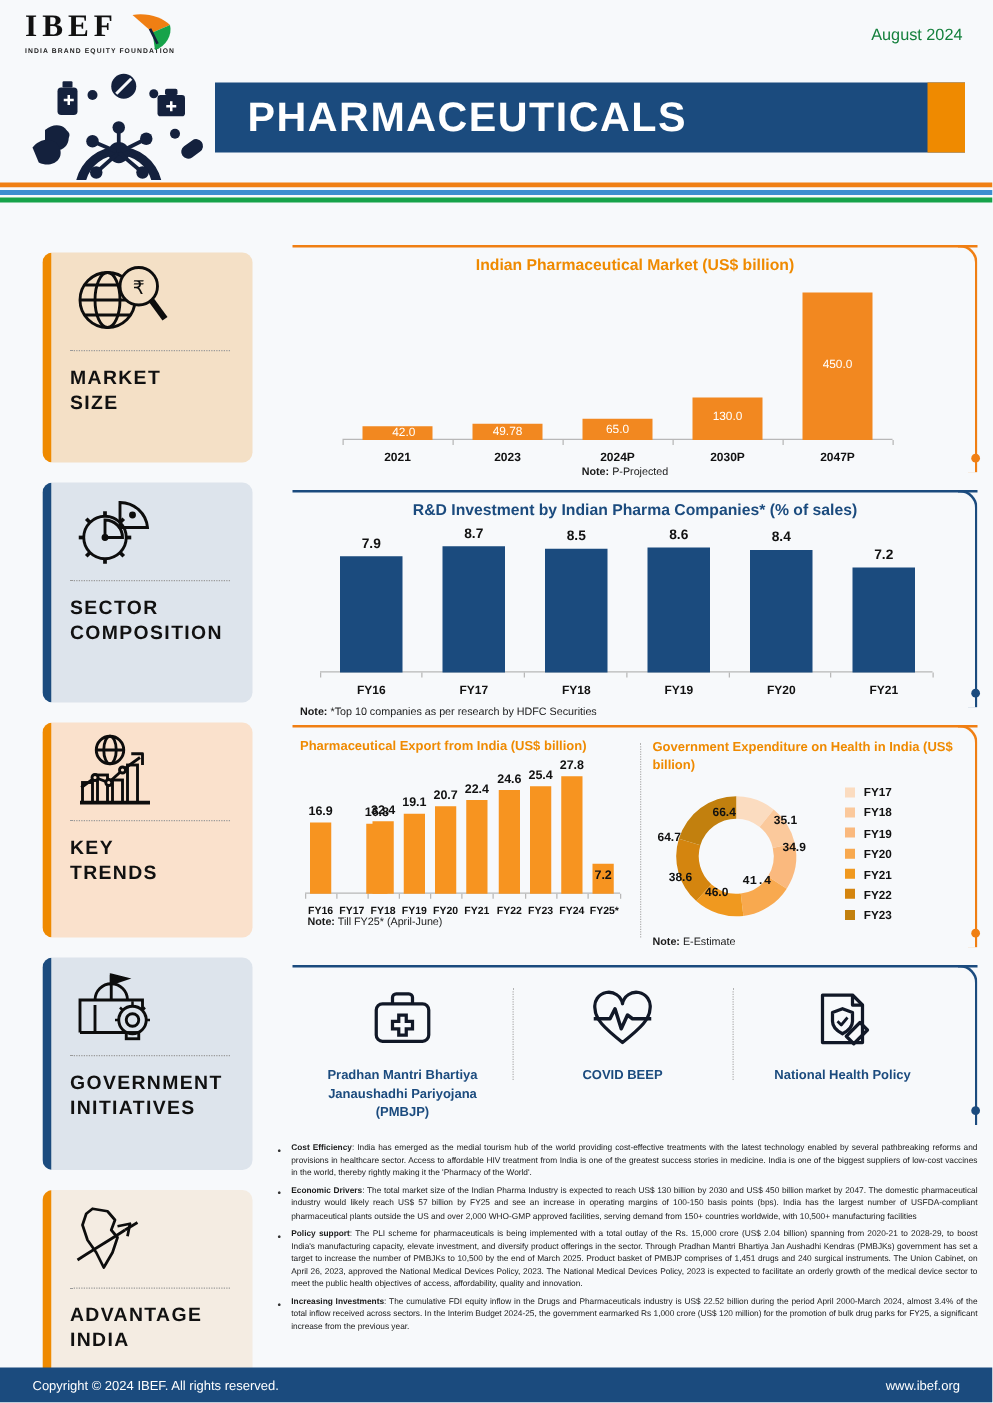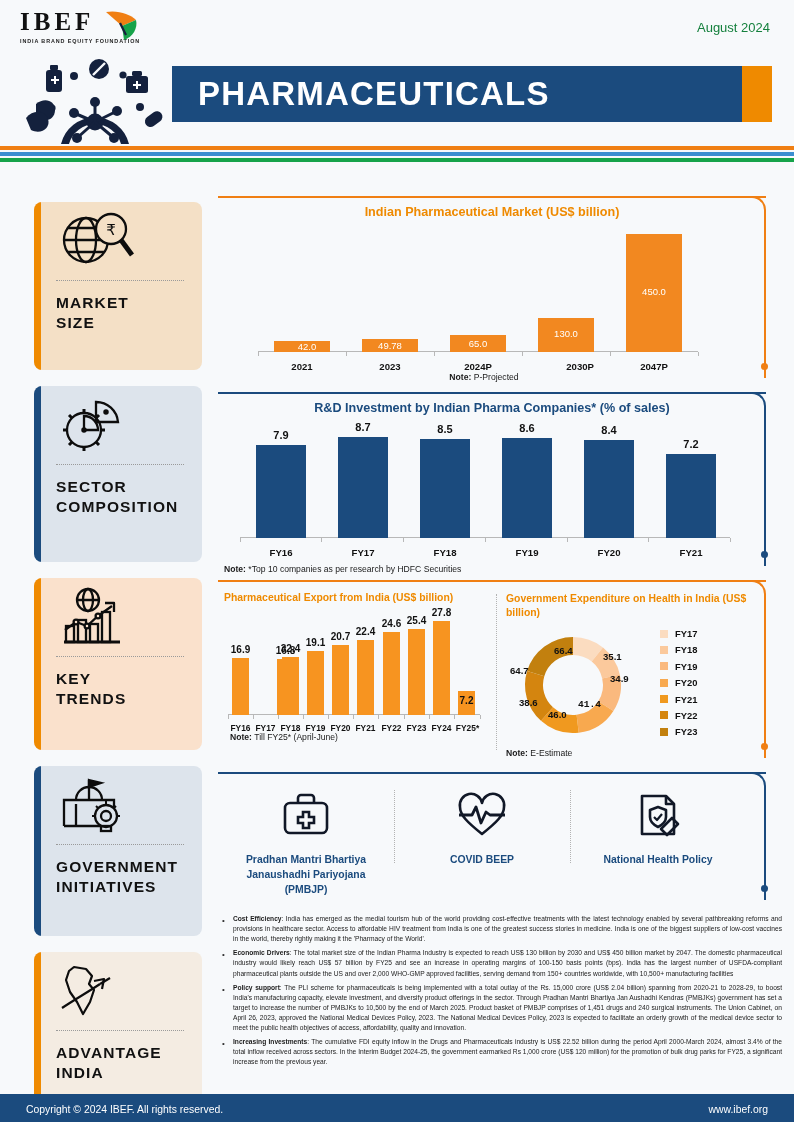--- a/index.html
+++ b/index.html
@@ -61,21 +61,21 @@
   .side-card.cream .edge { background: #ef8a00; }
   .sc-icon { height: 78px; display: flex; align-items: center; padding-left: 22px; }
   .sc-div { border-top: 1.5px dotted #9a9a9a; margin: 0 18px 0 22px; }
   .sc-label {
     padding: 12px 10px 14px 22px;
     font-size: 15.5px; font-weight: bold; letter-spacing: 1.1px;
     color: #111; line-height: 1.28;
   }
 
   
-  .panel { position: absolute; left: 218px; width: 548px; background: #f7f9fb; }
+  .panel { position: absolute; left: 234px; width: 548px; background: #f7f9fb; }
   .panel .rule-top { position: absolute; left: 0; top: 0; height: 2.2px; width: 100%; }
   .panel.or .rule-top { background: #f07f13; }
   .panel.bl .rule-top { background: #1b4b7e; }
   .panel .hook {
     position: absolute; right: 0; top: 0; width: 16px; bottom: 14px;
     border-right: 2.2px solid; border-top-right-radius: 14px;
     border-top: 2.2px solid;
   }
   .panel.or .hook { border-color: #f07f13; }
   .panel.bl .hook { border-color: #1b4b7e; }
@@ -349,21 +349,21 @@
           <div class="bar-inlabel" style="top:10px;">130.0</div>
         </div>
         <div class="bar-col" style="left:368px; width:56px; height:118px;">
           <div class="bar-rect" style="height:118px; background:#f28820;"></div>
           <div class="bar-inlabel" style="top:52px;">450.0</div>
         </div>
 
         <div class="xcat" style="left:16px; width:56px; bottom:-20px;">2021</div>
         <div class="xcat" style="left:104px; width:56px; bottom:-20px;">2023</div>
         <div class="xcat" style="left:192px; width:56px; bottom:-20px;">2024P</div>
-        <div class="xcat" style="left:280px; width:56px; bottom:-20px;text-align:right;">2030P</div>
+        <div class="xcat" style="left:280px; width:56px; bottom:-20px;">2030P</div>
         <div class="xcat" style="left:368px; width:56px; bottom:-20px;">2047P</div>
       </div>
 
       <div class="note" style="position:absolute; left:0; right:16px; top:176px; text-align:center;">
         <b>Note:</b><span> P-Projected</span>
       </div>
     </div>
 
     <div class="panel bl" style="top:196px; height:188px;">
       <div class="rule-top"></div>

